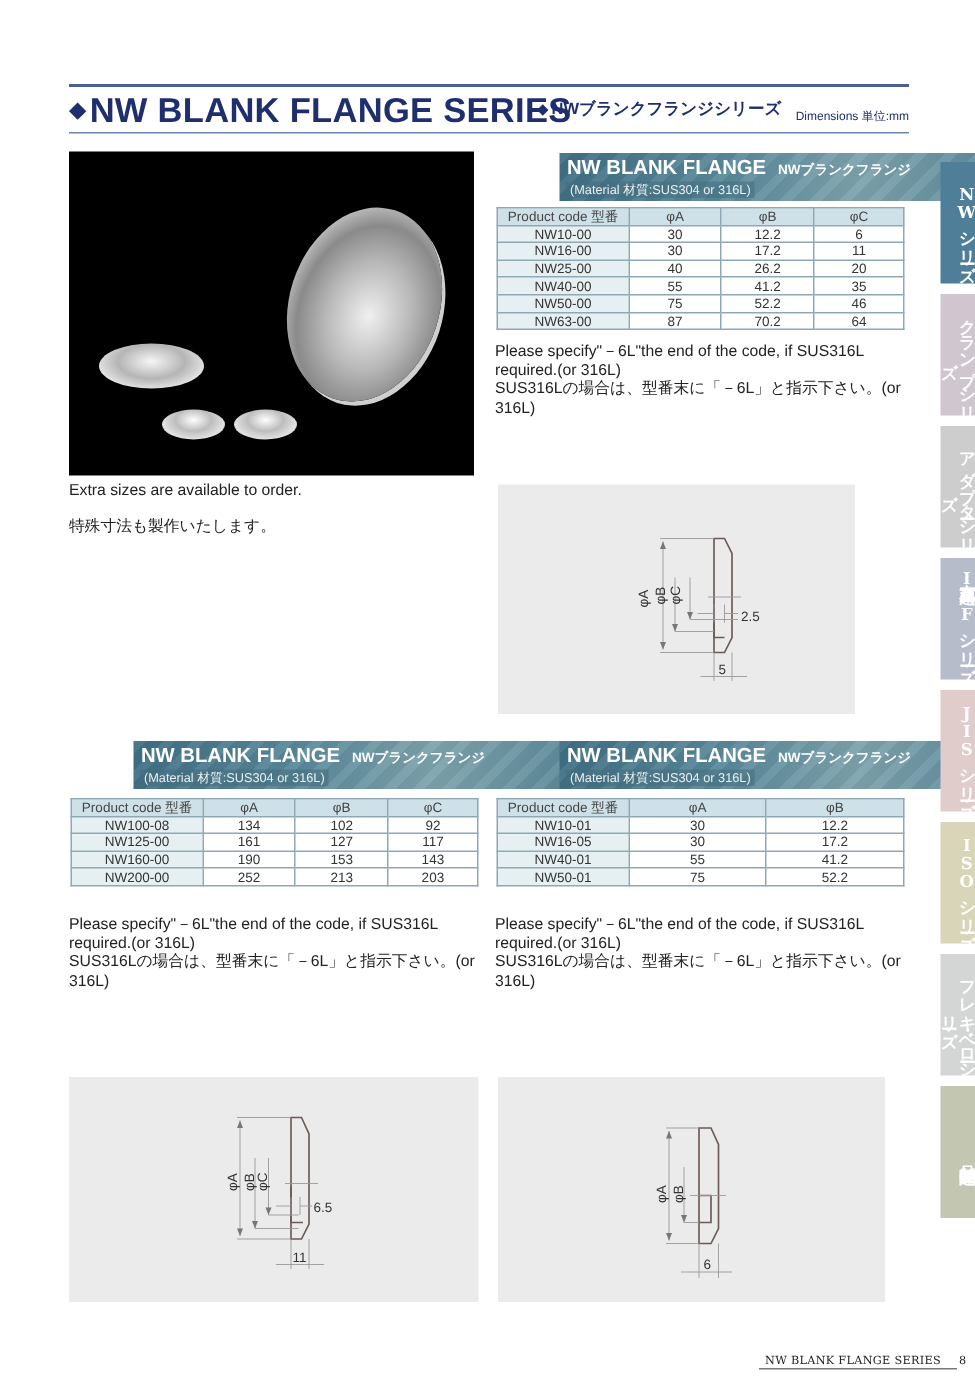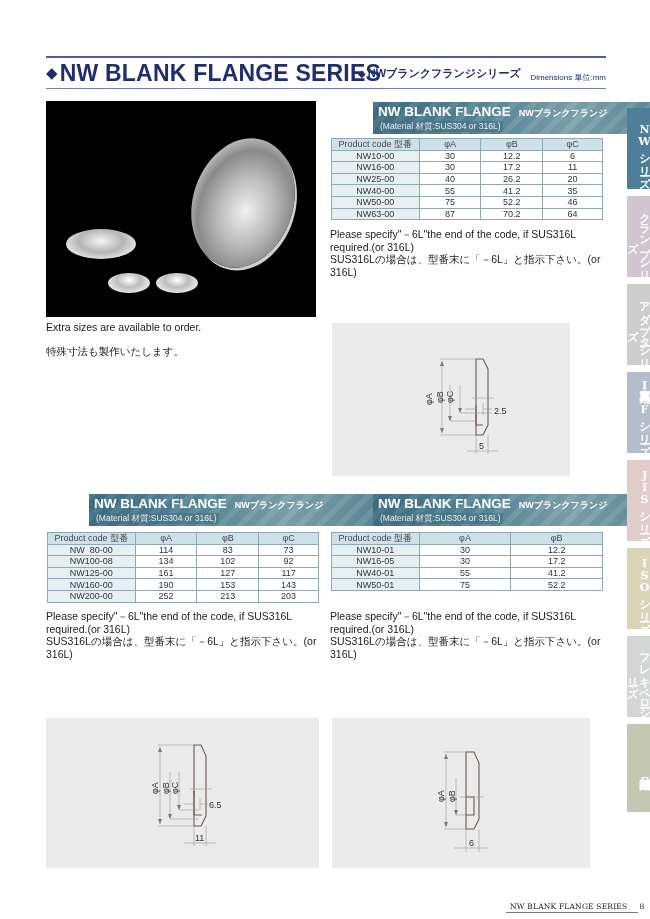--- a/index.html
+++ b/index.html
@@ -210,26 +210,20 @@
   <thead>
       <tr>
     <th>Product code 型番</th>
     <th>φA</th>
     <th>φB</th>
     <th>φC</th>
   </tr>
     </thead>
   <tbody>
     <tr>
-        <td class="code" style="white-space:pre">NW  80-00</td>
-        <td>114</td>
-        <td>83</td>
-        <td>73</td>
-      </tr>
-    <tr>
         <td class="code">NW100-08</td>
         <td>134</td>
         <td>102</td>
         <td>92</td>
       </tr>
     <tr>
         <td class="code">NW125-00</td>
         <td>161</td>
         <td>127</td>
         <td>117</td>

